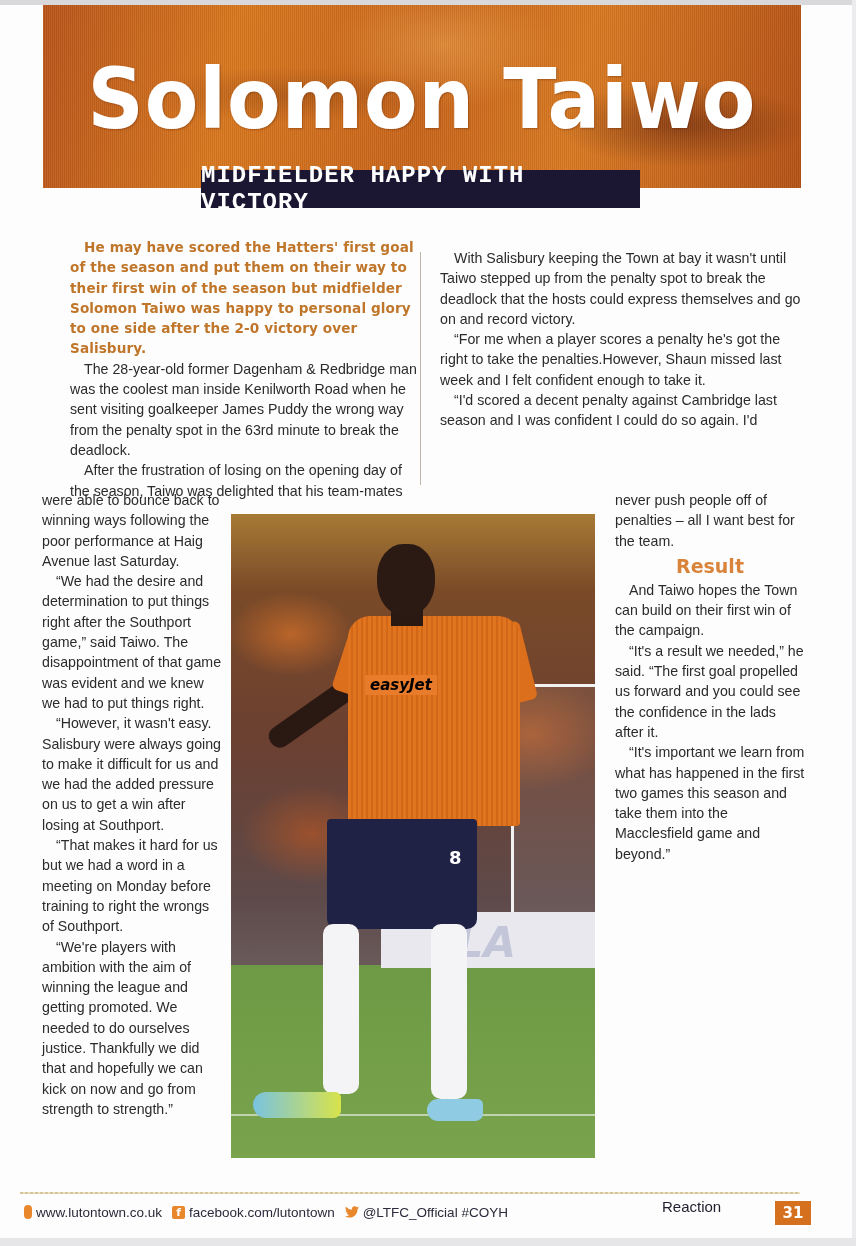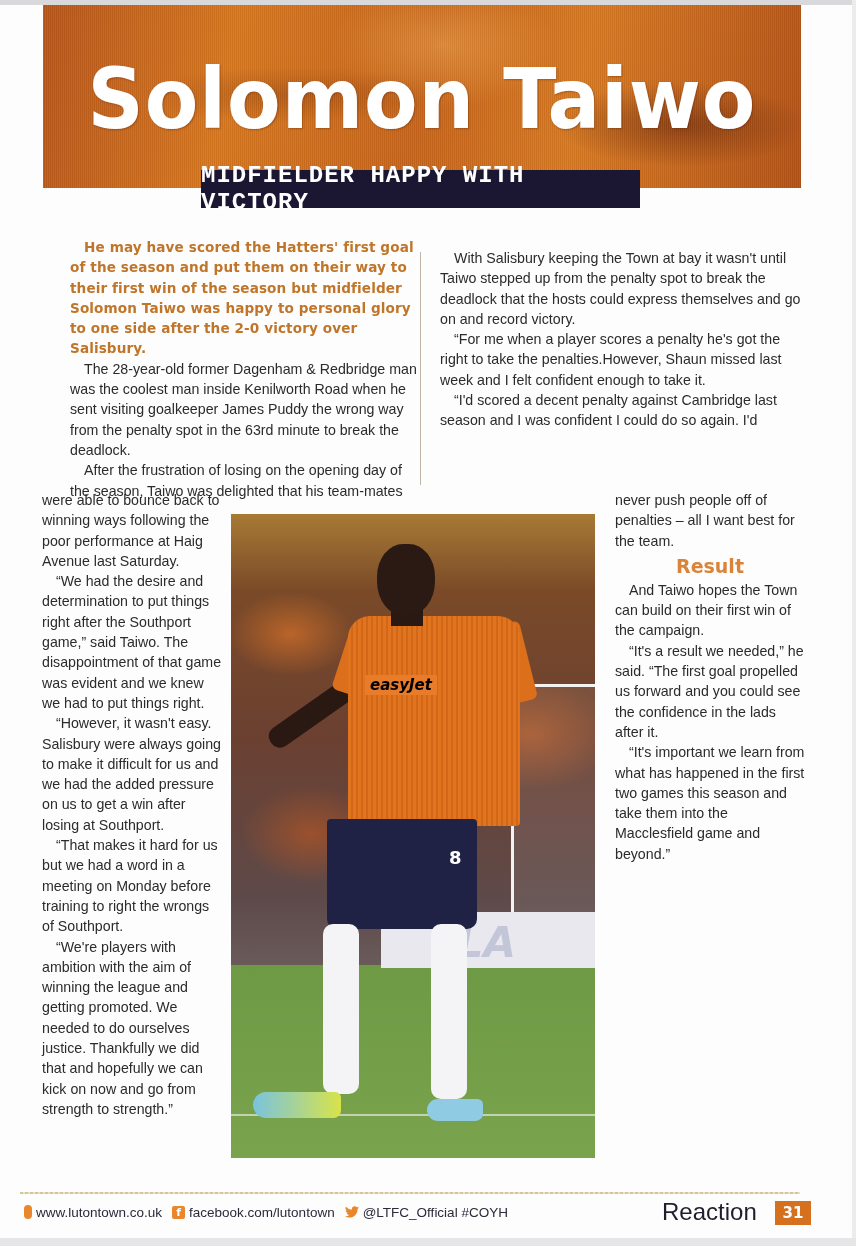--- a/index.html
+++ b/index.html
@@ -102,21 +102,21 @@
   .footer-rule {
     position: absolute; left: 20px; top: 1192px; width: 780px; height: 2px;
     background: repeating-linear-gradient(90deg, #d6c49a 0 3px, #ece1c3 3px 5px);
   }
   .footer { position: absolute; left: 24px; top: 1202px; height: 20px; display: flex; align-items: center; font-size: 13.5px; color: #2a2a3a; font-family: "Liberation Sans", sans-serif; }
   .footer .item { display: flex; align-items: center; margin-right: 10px; }
   .footer .icon { display: inline-flex; align-items: center; justify-content: center; margin-right: 4px; }
   .icon-web { width: 8px; height: 14px; border-radius: 4px; background: #e8872c; }
   .icon-fb { width: 13px; height: 13px; background: #e8872c; color: #fff; font-weight: bold; font-size: 11px; line-height: 13px; border-radius: 2px; font-family: "DejaVu Sans", sans-serif; }
   .icon-tw { width: 14px; height: 12px; }
-  .section-label { position: absolute; left: 662px; top: 1198px; font-size: 24px; color: #1e1e2e; font-family: "Liberation Sans", sans-serif; text-align: center; }
+  .section-label { position: absolute; left: 662px; top: 1198px; font-size: 15px; color: #1e1e2e; font-family: "Liberation Sans", sans-serif; text-align: center; }
   .page-num { position: absolute; left: 775px; top: 1201px; width: 36px; height: 24px; background: #d5701e; color: #fff; font-weight: bold; font-size: 15px; text-align: center; line-height: 24px; font-family: "DejaVu Sans", sans-serif; }
 </style>
 </head>
 <body>
 
 <div class="top-shade"></div>
 <div class="right-shade"></div>
 
 <div class="banner">
   <div class="banner-title">Solomon Taiwo</div>

